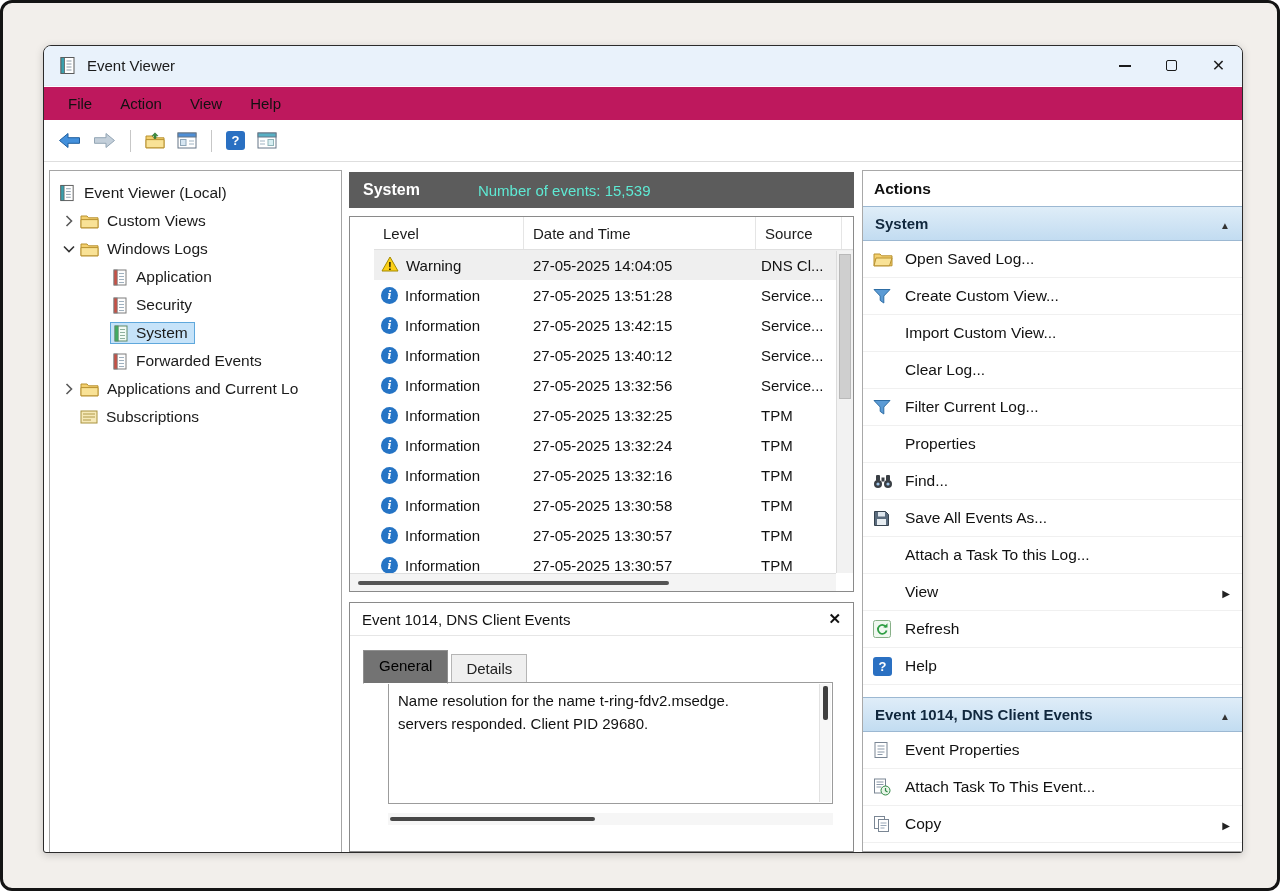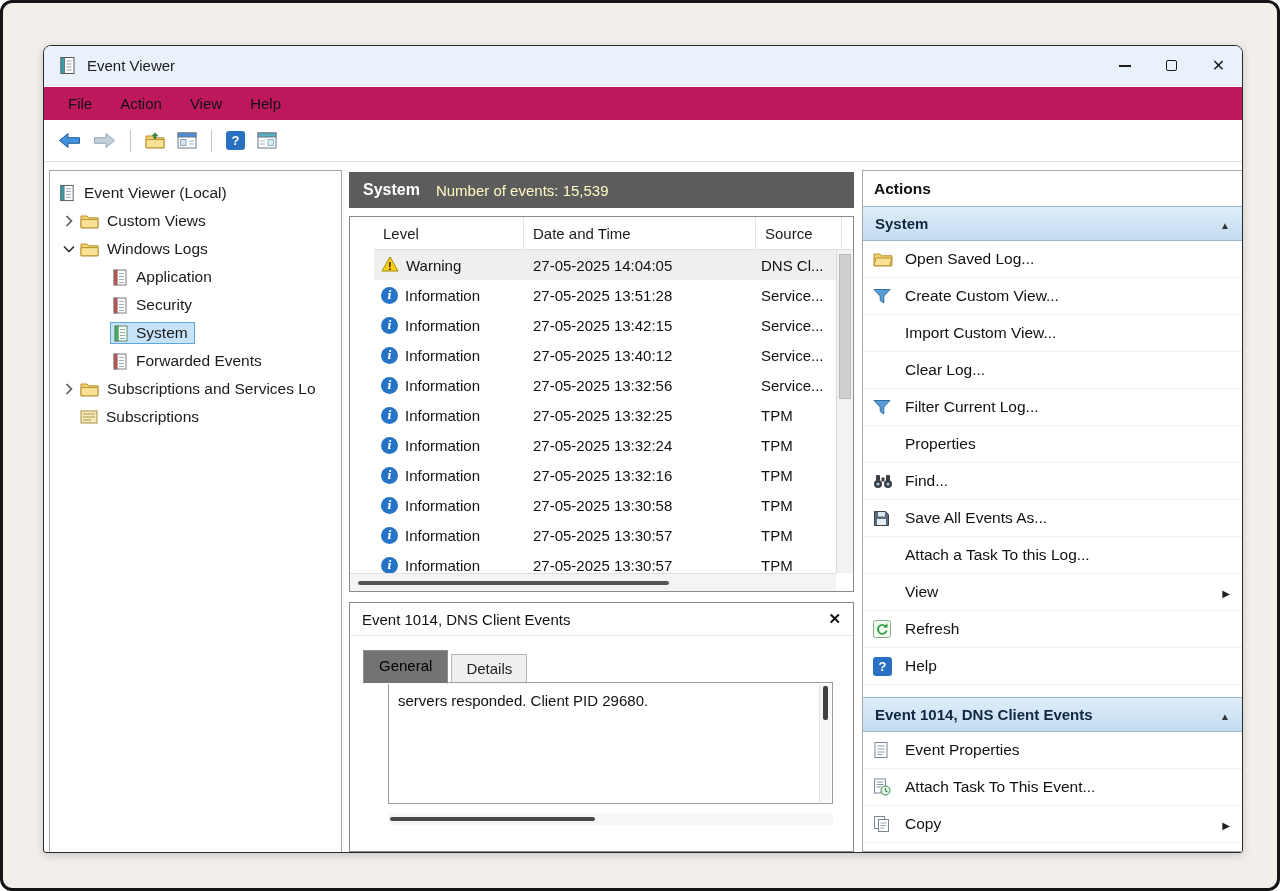--- a/index.html
+++ b/index.html
@@ -49,21 +49,21 @@
   .sel-box .tree-ico { margin-right:7px; }
   .tree-hscroll { position:absolute; left:1px; right:1px; bottom:0; height:15px;
                   background:#f4f4f4; border-top:1px solid #e4e4e4; }
   .tree-hscroll .thumb { position:absolute; left:8px; top:5px; height:4px; width:82%;
                          background:#5d5d5d; border-radius:2px; }
 
   
   .list-header { position:absolute; left:305px; top:126px; width:505px; height:36px;
                  background:#5c5c5c; display:flex; align-items:center; padding:0 14px; }
   .list-title { color:#fff; font-weight:bold; font-size:16px; }
-  .list-subtitle { color:#fef9c3; font-size:15px; margin-left:16px; }
+  .list-subtitle { color:#5eead4; font-size:15px; margin-left:58px; }
 
   .table-wrap { position:absolute; left:305px; top:170px; width:505px; height:376px;
                 border:1px solid #8a8a8a; background:#fff; overflow:hidden;padding-left:24px; }
   .thead { display:flex; height:33px; border-bottom:1px solid #e0e0e0; font-size:15px; color:#1b1b1b; }
   .th { display:flex; align-items:center; padding-left:9px; border-right:1px solid #e5e5e5; }
   .th.c-level { width:150px; }
   .th.c-date { width:232px; }
   .th.c-source { width:86px; }
   .trow { display:flex; height:30px; align-items:center; font-size:15px; color:#111; }
   .trow.warning-row { background:#efefef; }
@@ -299,21 +299,21 @@
               <svg width="8" height="12" viewBox="0 0 8 12">
                 <path d="M1.5 1 L6.5 6 L1.5 11" fill="none" stroke="#5a5a5a" stroke-width="1.6"></path>
               </svg>
             </span>
           <span class="tree-ico">
             <svg width="19" height="15" viewBox="0 0 19 15">
                 <path d="M1 2h6l1.6 1.8H18v10H1z" fill="#f4d06f" stroke="#b8912f"></path>
                 <path d="M1 5.6h17v8.2H1z" fill="#f9e296" stroke="#b8912f"></path>
               </svg>
           </span>
-          <span class="lbl">Subscriptions and Services Lo</span>
+          <span class="lbl">Applications and Current Lo</span>
         </div>
 
         <div class="tree-row d1">
           <span class="chev"></span>
           <span class="tree-ico">
             <svg width="18" height="16" viewBox="0 0 18 16">
                 <rect x="1" y="2" width="16" height="12" fill="#f6e9b8" stroke="#a8923f"></rect>
                 <path d="M3 5h12M3 8h12M3 11h8" stroke="#b09a4a"></path>
               </svg>
           </span>
@@ -452,20 +452,21 @@
       <div class="pv-title">
         <span>Event 1014, DNS Client Events</span>
         <span class="pv-close"></span>
       </div>
       <div class="pv-tabs">
         <span class="pv-tab active">General</span>
         <span class="pv-tab inactive">Details</span>
       </div>
       <div class="gen-box">
         <div class="gen-text">
+          <div>Name resolution for the name t-ring-fdv2.msedge.</div>
           <div>servers responded. Client PID 29680.</div>
         </div>
         <div class="gen-vscroll">
           <div class="thumb"></div>
         </div>
       </div>
       <div class="pv-hscroll">
         <div class="thumb"></div>
       </div>
     </div>

